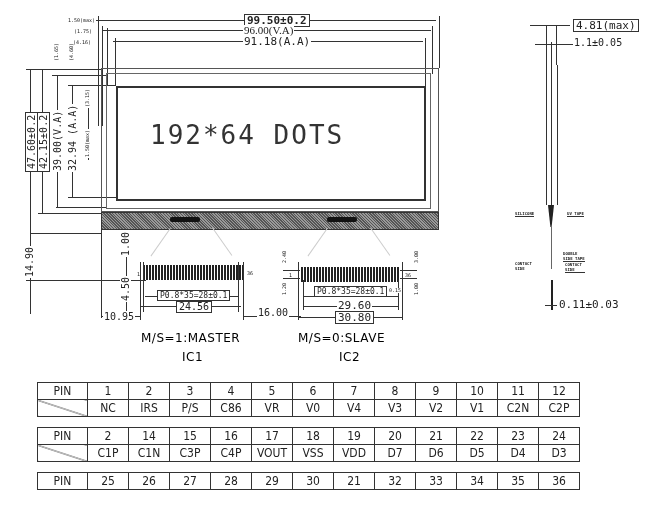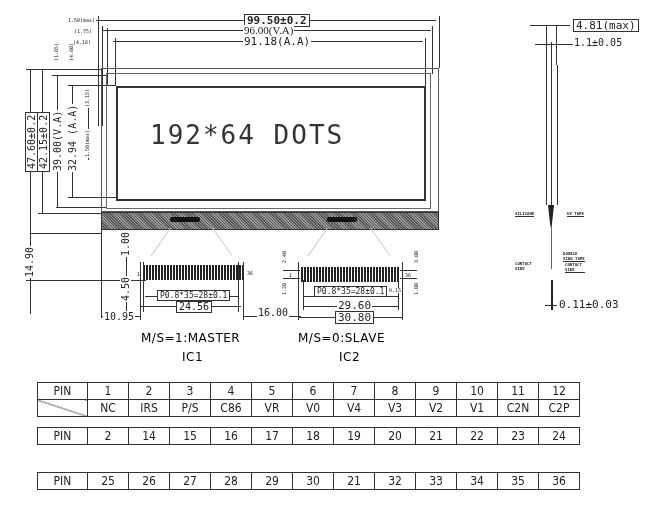--- a/index.html
+++ b/index.html
@@ -231,20 +231,35 @@
       <td>16</td>
       <td>17</td>
       <td>18</td>
       <td>19</td>
       <td>20</td>
       <td>21</td>
       <td>22</td>
       <td>23</td>
       <td>24</td>
     </tr>
+    <tr>
+      <td class="hdr diag"></td>
+      <td>C1P</td>
+      <td>C1N</td>
+      <td>C3P</td>
+      <td>C4P</td>
+      <td>VOUT</td>
+      <td>VSS</td>
+      <td>VDD</td>
+      <td>D7</td>
+      <td>D6</td>
+      <td>D5</td>
+      <td>D4</td>
+      <td>D3</td>
+    </tr>
   </tbody>
     </table>
 
   <table class="pin-table" style="top:472px;">
     <tbody>
         <tr>
       <td class="hdr">PIN</td>
       <td>25</td>
       <td>26</td>
       <td>27</td>

